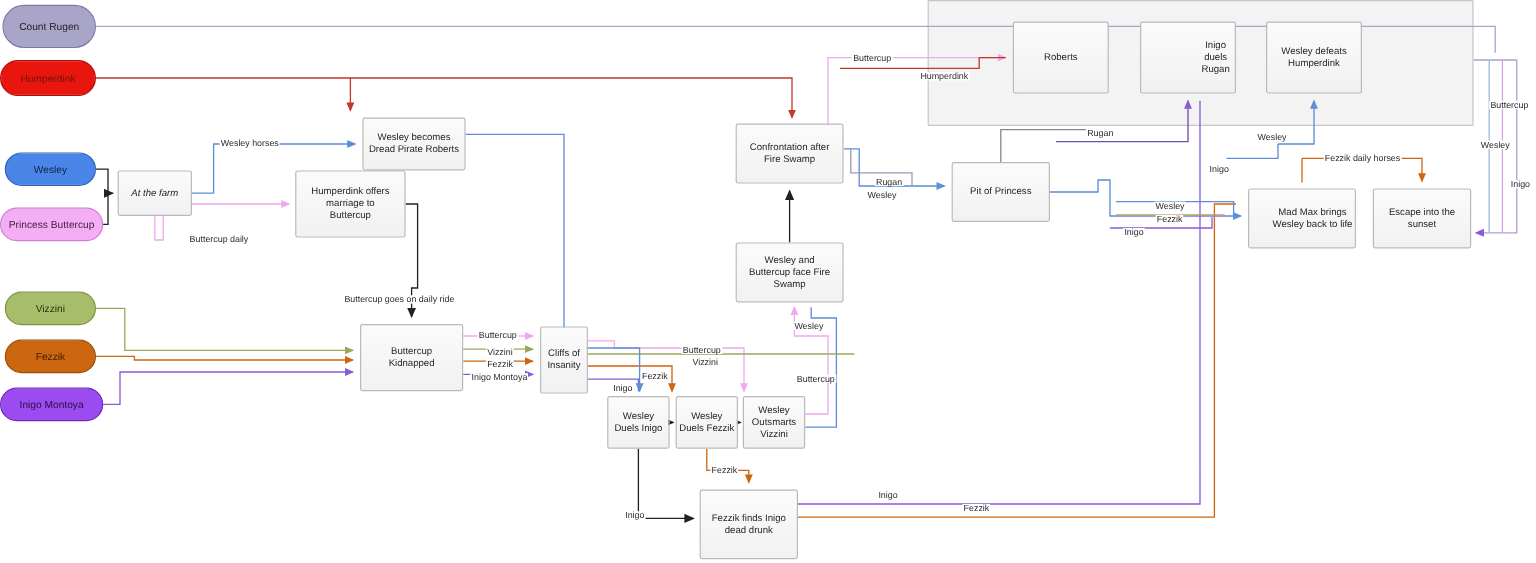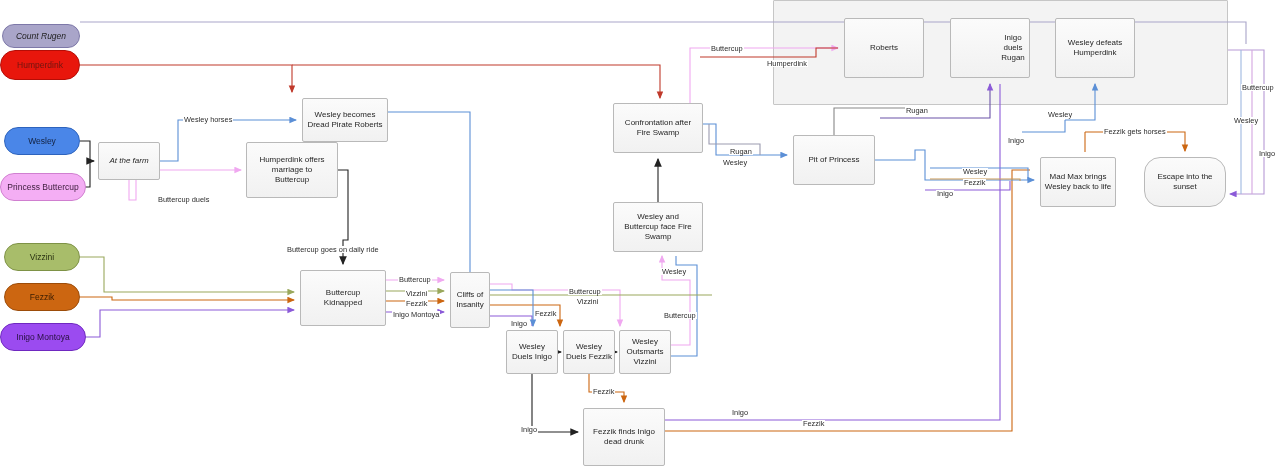--- a/index.html
+++ b/index.html
@@ -122,21 +122,21 @@
       <path d="M925,190 L1010,190 L1010,181" stroke="#8b5ad8"></path>
 
       <path d="M1228,50 L1264,50 L1264,194 L1230,194" stroke="#b79ad6" marker-end="url(#ah-purple)"></path>
       <path d="M1241,50 L1241,194" stroke="#9fb8e0"></path>
       <path d="M1252,50 L1252,194" stroke="#d4a5e0"></path>
 
       <path d="M620,295 L712,295" stroke="#9aa85c"></path>
     </g>
   </svg>
 
-  <div class="node pill" style="left: 2px; top: 24px; width: 78px; height: 24px; background: linear-gradient(rgb(169, 165, 201) 0%, rgb(169, 165, 201) 100%); border-color: rgb(125, 120, 168); color: rgb(31, 31, 31); font-style: italic;">
+  <div class="node pill" style="left: 2px; top: 4px; width: 78px; height: 36px; background: linear-gradient(rgb(169, 165, 201) 0%, rgb(169, 165, 201) 100%); border-color: rgb(125, 120, 168); color: rgb(31, 31, 31);">
       <span>Count Rugen</span>
     </div>
   <div class="node pill" style="left: 0px; top: 50px; width: 80px; height: 30px; background: linear-gradient(rgb(232, 22, 12) 0%, rgb(232, 22, 12) 100%); border-color: rgb(181, 13, 6); color: rgb(110, 21, 16);">
       <span>Humperdink</span>
     </div>
   <div class="node pill" style="left: 4px; top: 127px; width: 76px; height: 28px; background: linear-gradient(rgb(74, 134, 232) 0%, rgb(74, 134, 232) 100%); border-color: rgb(45, 99, 189); color: rgb(18, 33, 63);">
       <span>Wesley</span>
     </div>
   <div class="node pill" style="left: 0px; top: 173px; width: 86px; height: 28px; background: linear-gradient(rgb(244, 174, 244) 0%, rgb(244, 174, 244) 100%); border-color: rgb(208, 127, 208); color: rgb(60, 28, 60);">
       <span>Princess Buttercup</span>
@@ -189,30 +189,30 @@
     </div>
   <div class="node pbox" style="left: 844px; top: 18px; width: 80px; height: 60px;">
       <span>Roberts</span>
     </div>
   <div class="node pbox" style="left: 950px; top: 18px; width: 80px; height: 60px; padding-left: 48px;">
       <span>Inigo duels Rugan</span>
     </div>
   <div class="node pbox" style="left: 1055px; top: 18px; width: 80px; height: 60px;">
       <span>Wesley defeats<br>Humperdink</span>
     </div>
-  <div class="node pbox" style="left: 1040px; top: 157px; width: 76px; height: 50px;">
+  <div class="node pbox" style="left: 1040px; top: 157px; width: 90px; height: 50px; justify-content: flex-end;">
       <span>Mad Max brings<br>Wesley back to life</span>
     </div>
-  <div class="node pbox" style="left: 1144px; top: 157px; width: 82px; height: 50px; border-radius: 16px;">
+  <div class="node pbox" style="left: 1144px; top: 157px; width: 82px; height: 50px;">
       <span>Escape into the<br>sunset</span>
     </div>
 
   <div id="labels-layer">
       <div class="elabel" style="left: 183px; top: 116px;">Wesley horses</div>
-      <div class="elabel" style="left: 157px; top: 196px;">Buttercup duels</div>
+      <div class="elabel" style="left: 157px; top: 196px;">Buttercup daily</div>
       <div class="elabel" style="left: 286px; top: 246px;">Buttercup goes on daily ride</div>
       <div class="elabel" style="left: 398px; top: 276px;">Buttercup</div>
       <div class="elabel" style="left: 405px; top: 290px;">Vizzini</div>
       <div class="elabel" style="left: 405px; top: 300px;">Fezzik</div>
       <div class="elabel" style="left: 392px; top: 311px;">Inigo Montoya</div>
       <div class="elabel" style="left: 568px; top: 288px;">Buttercup</div>
       <div class="elabel" style="left: 576px; top: 298px;">Vizzini</div>
       <div class="elabel" style="left: 534px; top: 310px;">Fezzik</div>
       <div class="elabel" style="left: 510px; top: 320px;">Inigo</div>
       <div class="elabel" style="left: 661px; top: 268px;">Wesley</div>
@@ -221,21 +221,21 @@
       <div class="elabel" style="left: 520px; top: 426px;">Inigo</div>
       <div class="elabel" style="left: 731px; top: 409px;">Inigo</div>
       <div class="elabel" style="left: 802px; top: 420px;">Fezzik</div>
       <div class="elabel" style="left: 729px; top: 148px;">Rugan</div>
       <div class="elabel" style="left: 722px; top: 159px;">Wesley</div>
       <div class="elabel" style="left: 710px; top: 45px;">Buttercup</div>
       <div class="elabel" style="left: 766px; top: 60px;">Humperdink</div>
       <div class="elabel" style="left: 905px; top: 107px;">Rugan</div>
       <div class="elabel" style="left: 1047px; top: 111px;">Wesley</div>
       <div class="elabel" style="left: 1007px; top: 137px;">Inigo</div>
-      <div class="elabel" style="left: 1103px; top: 128px;">Fezzik gets horses</div>
+      <div class="elabel" style="left: 1103px; top: 128px;">Fezzik daily horses</div>
       <div class="elabel" style="left: 962px; top: 168px;">Wesley</div>
       <div class="elabel" style="left: 963px; top: 179px;">Fezzik</div>
       <div class="elabel" style="left: 936px; top: 190px;">Inigo</div>
       <div class="elabel" style="left: 1241px; top: 84px;">Buttercup</div>
       <div class="elabel" style="left: 1233px; top: 117px;">Wesley</div>
       <div class="elabel" style="left: 1258px; top: 150px;">Inigo</div>
     </div>
 </div>
 
 </body></html>

